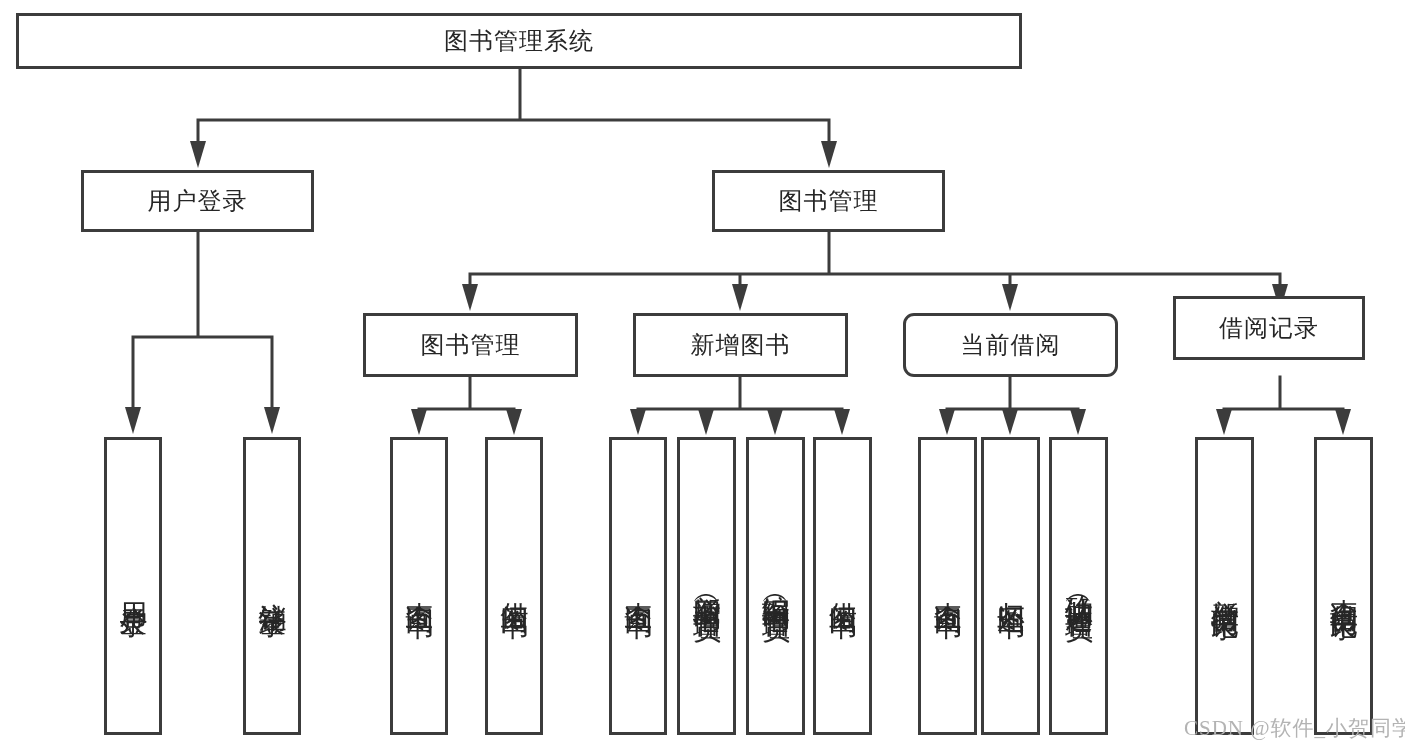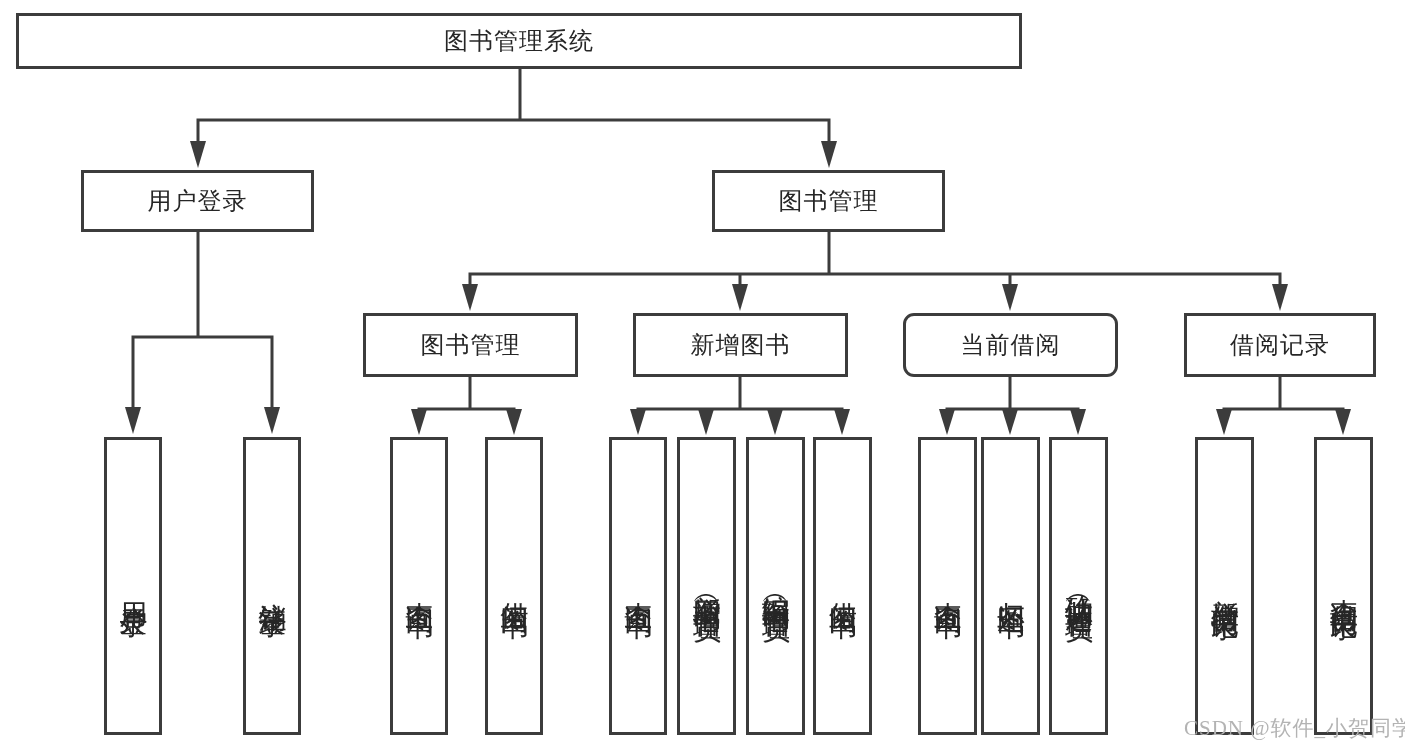--- a/index.html
+++ b/index.html
@@ -118,21 +118,21 @@
 
   <div class="box" style="left:363px; top:313px; width:215px; height:64px;">
     <span class="hlabel">图书管理</span>
   </div>
   <div class="box" style="left:633px; top:313px; width:215px; height:64px;">
     <span class="hlabel">新增图书</span>
   </div>
   <div class="box" style="left:903px; top:313px; width:215px; height:64px;border-radius:11px;">
     <span class="hlabel">当前借阅</span>
   </div>
-  <div class="box" style="left:1173px; top:313px; width:192px; height:64px;margin-left:11px;">
+  <div class="box" style="left:1173px; top:296px; width:192px; height:64px;">
     <span class="hlabel">借阅记录</span>
   </div>
 
   <div class="box" style="left:104px; top:437px; width:58px; height:298px;">
     <span class="vtext">用户登录</span>
   </div>
   <div class="box" style="left:243px; top:437px; width:58px; height:298px;">
     <span class="vtext">注销登录</span>
   </div>
 

